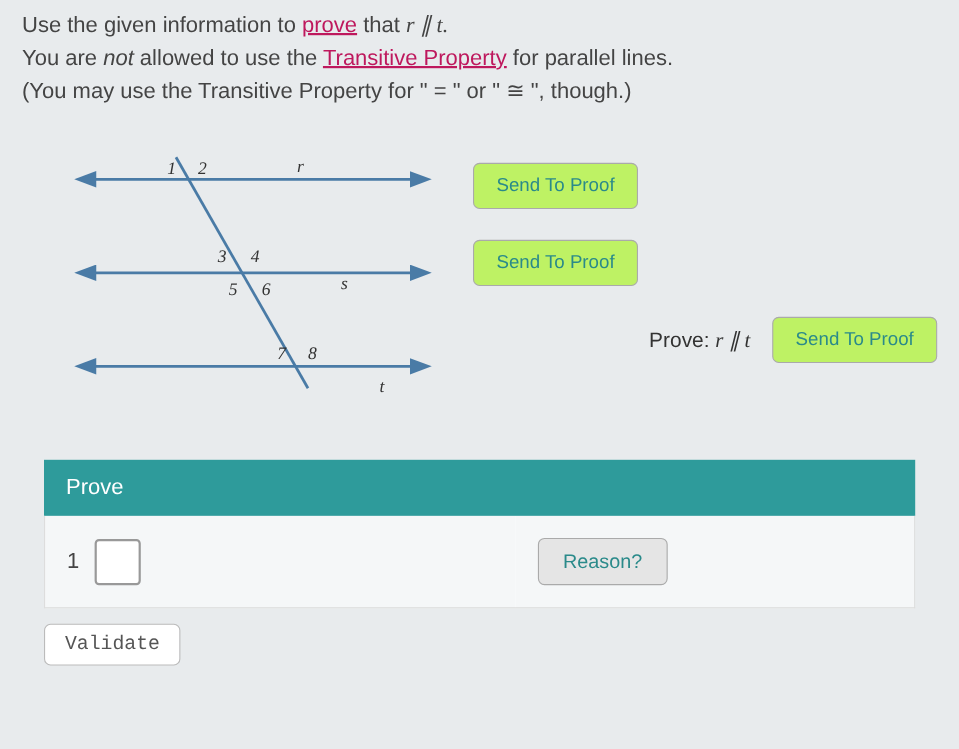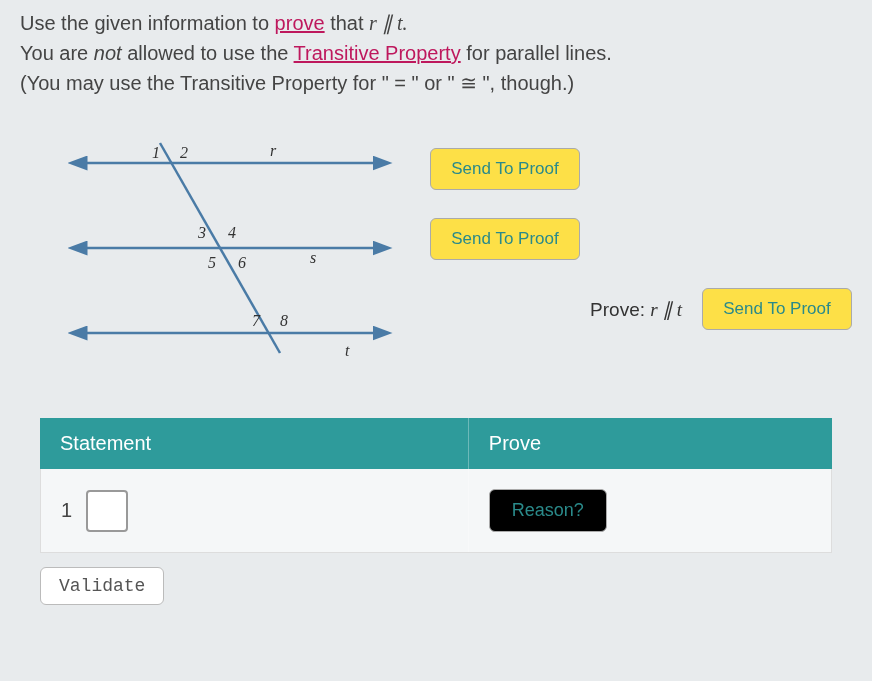--- a/index.html
+++ b/index.html
@@ -59,21 +59,21 @@
       font-size: 19px;
       color: #333;
       text-align: right;
       flex: 1;
     }
     .given-text .math-var {
       font-style: italic;
       font-family: Georgia, serif;
     }
     .send-btn {
-      background: #fde047;
+      background: #bef264;
       border: 1px solid #aaa;
       border-radius: 6px;
       padding: 10px 16px;
       font-size: 17px;
       color: #2a8a8a;
       cursor: pointer;
       white-space: nowrap;
       min-width: 150px;
       text-align: center;
     }
@@ -113,21 +113,21 @@
       margin-right: 14px;
     }
     .input-box {
       width: 42px;
       height: 42px;
       border: 2px solid #999;
       border-radius: 4px;
       background: #fff;
     }
     .reason-btn {
-      background: #000000;
+      background: #e5e5e5;
       border: 1px solid #aaa;
       border-radius: 6px;
       padding: 10px 22px;
       font-size: 18px;
       color: #2a8a8a;
       cursor: pointer;
     }
     .validate-container {
       margin: 14px 20px 0;
     }
@@ -207,21 +207,20 @@
       <div class="given-text">
         <span>Prove: </span><span class="math-var">r  ∥  t</span>
       </div>
       <button class="send-btn">Send To Proof</button>
     </div>
   </div>
 </div>
 
 <div class="proof-table">
   <div class="proof-header">
-    <div class="col-statement">Statement</div>
     <div class="col-reason">Prove</div>
   </div>
   <div class="proof-row">
     <div class="col-statement">
       <span class="row-num">1</span>
       <div class="input-box"></div>
     </div>
     <div class="col-reason">
       <button class="reason-btn">Reason?</button>
     </div>

